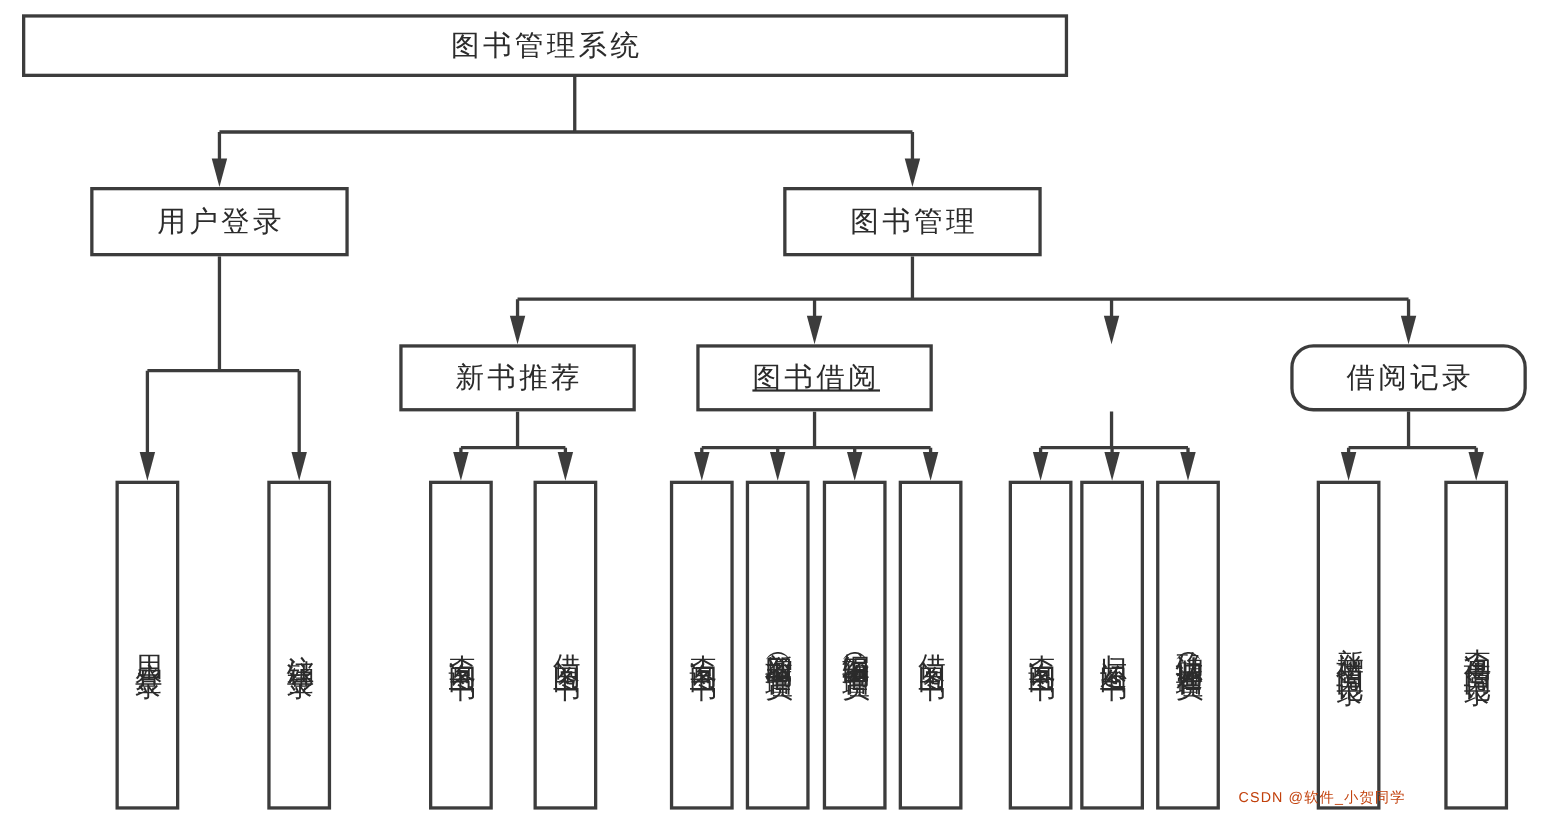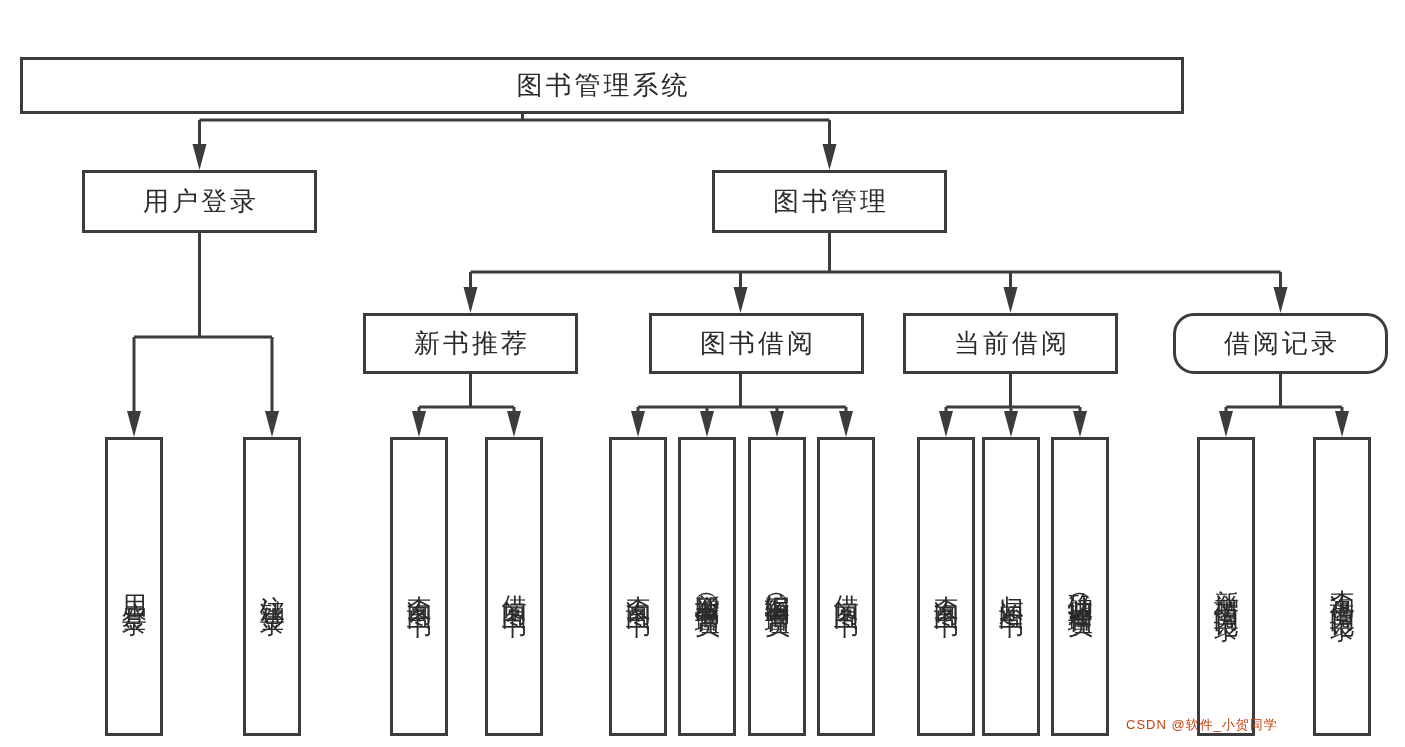--- a/index.html
+++ b/index.html
@@ -27,26 +27,26 @@
     color: #2b2b2b;
   }
   .h-label {
     font-size: 26px;
     letter-spacing: 3px;
     text-indent: 3px;
     white-space: nowrap;
     color: #2b2b2b;
   }
   
-  .root   { left: 20px;  top: 13px;  width: 1164px; height: 57px; margin-top: 44px; }
+  .root   { left: 20px;  top: 13px;  width: 951px; height: 57px; }
   .lvl2-a { left: 82px;  top: 170px; width: 235px;  height: 63px; }
   .lvl2-b { left: 712px; top: 170px; width: 235px;  height: 63px; text-align: center; }
   .lvl3   { top: 313px; width: 215px; height: 61px; }
   .l3-1 { left: 363px; }
-  .l3-2 { left: 649px; }
+  .l3-2 { left: 633px; text-decoration: underline; }
   .l3-3 { left: 903px; }
   .l3-4 { left: 1173px; border-radius: 21px; }
   .leaf { top: 437px; width: 58px; height: 299px; }
   .lf-1  { left: 105px; }
   .lf-2  { left: 243px; }
   .lf-3  { left: 390px; }
   .lf-4  { left: 485px; }
   .lf-5  { left: 609px; }
   .lf-6  { left: 678px; }
   .lf-7  { left: 748px; }
@@ -134,23 +134,20 @@
   <div class="box lvl2-b">
     <span class="h-label">图书管理</span>
   </div>
 
   <div class="box lvl3 l3-1">
     <span class="h-label">新书推荐</span>
   </div>
   <div class="box lvl3 l3-2">
     <span class="h-label">图书借阅</span>
   </div>
-  <div class="box lvl3 l3-3">
-    <span class="h-label">当前借阅</span>
-  </div>
   <div class="box lvl3 l3-4">
     <span class="h-label">借阅记录</span>
   </div>
 
   <div class="box leaf lf-1">
     <span class="v-label">用户登录</span>
   </div>
   <div class="box leaf lf-2">
     <span class="v-label">注销登录</span>
   </div>

